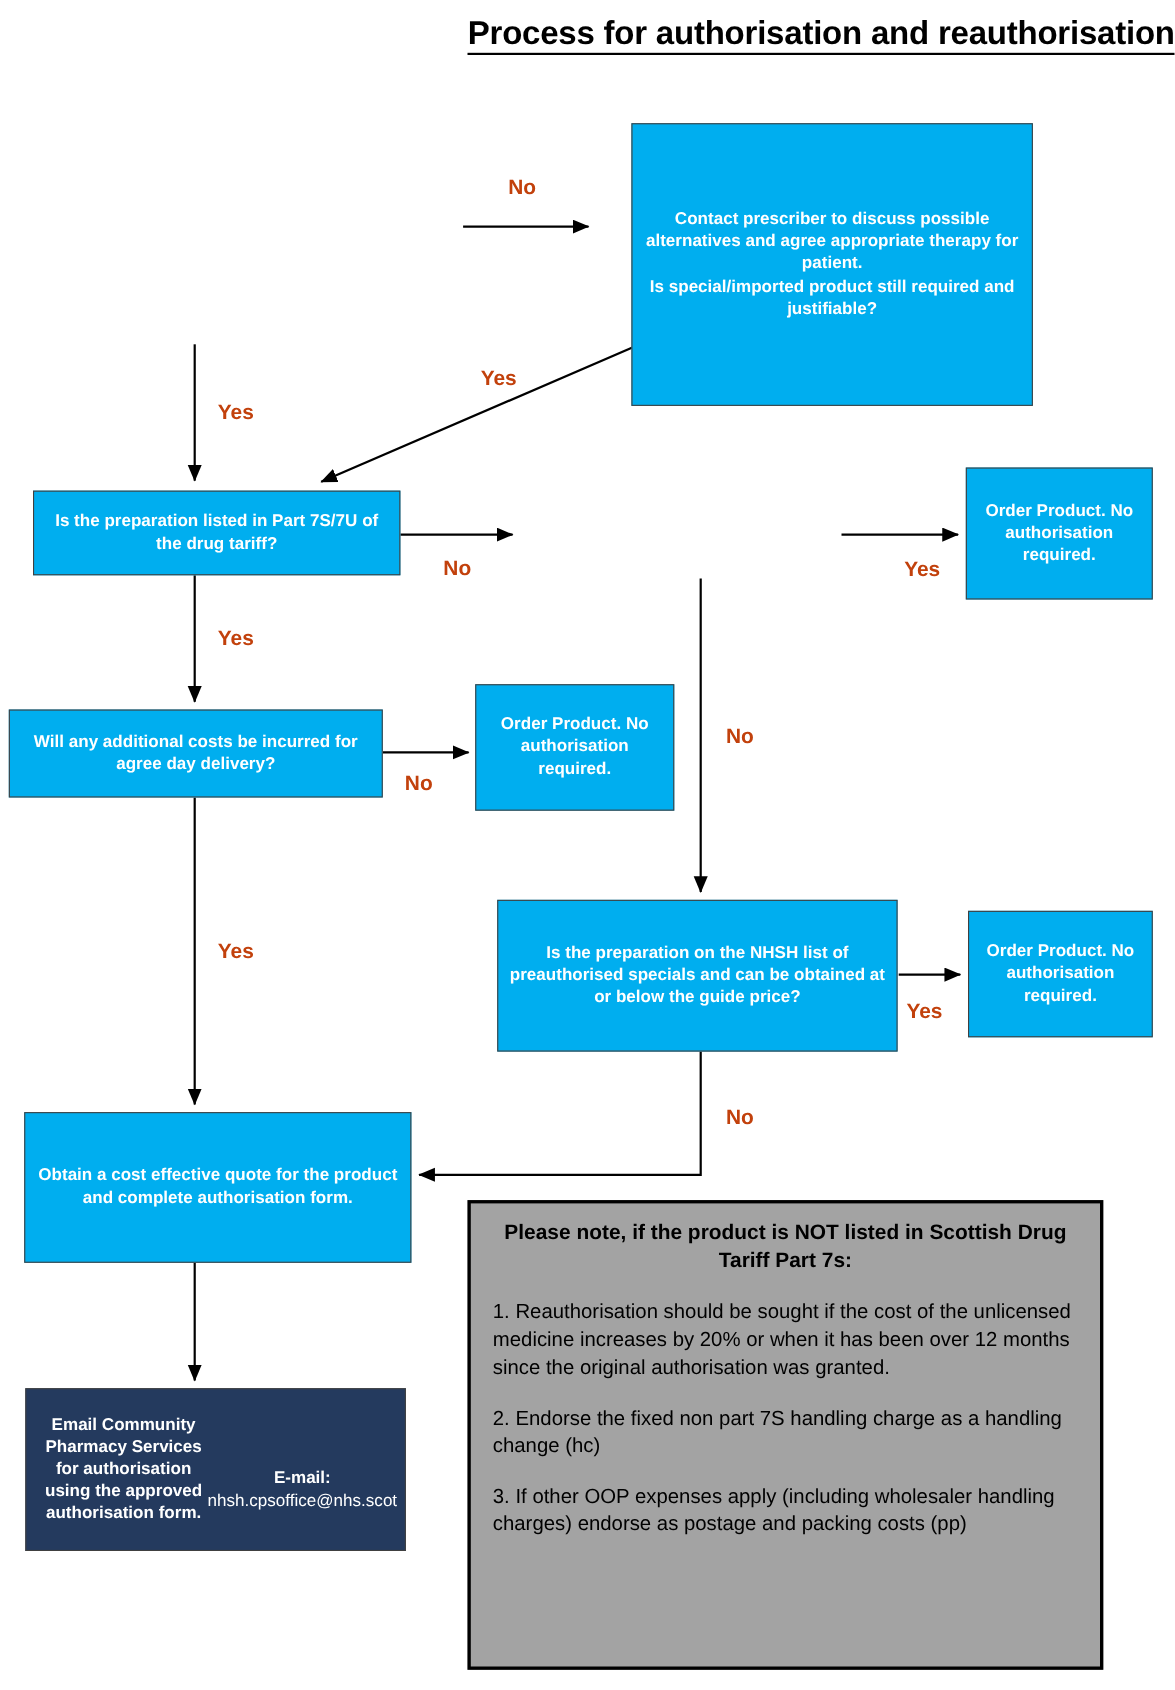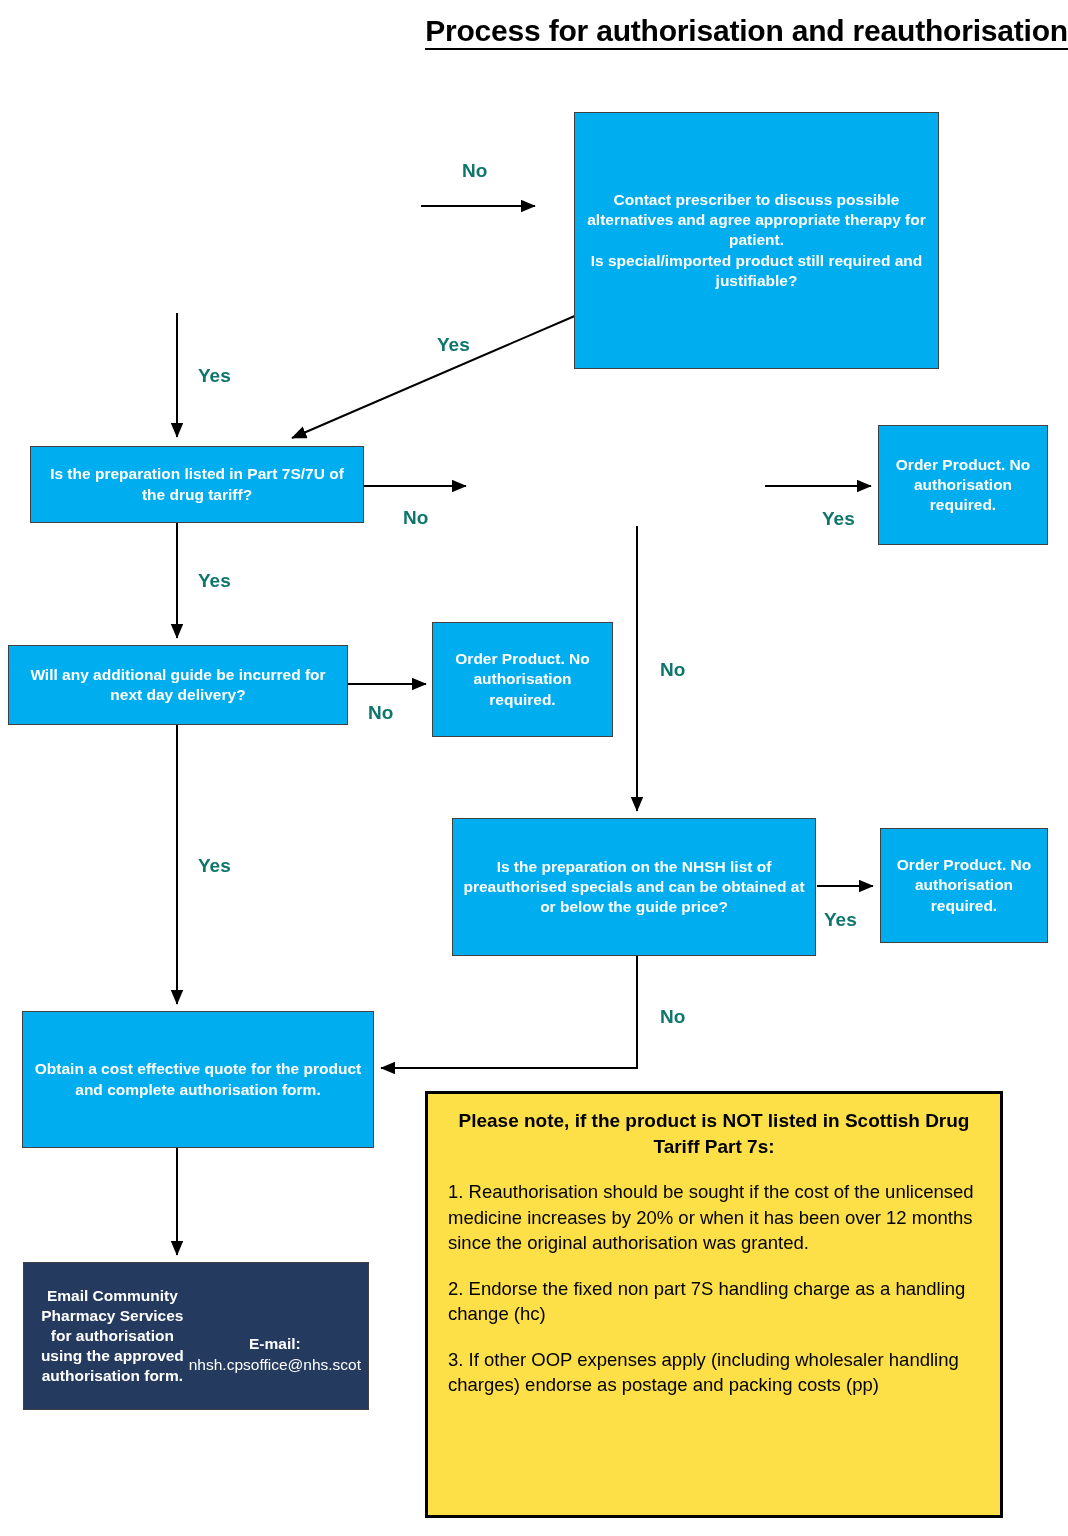--- a/index.html
+++ b/index.html
@@ -65,21 +65,21 @@
 
   
   #note-panel {
     position: absolute;
     left: 425px;
     top: 1091px;
     width: 578px;
     height: 427px;
     box-sizing: border-box;
     border: 3px solid #000000;
-    background: #fde047;
+    background: #a3a3a3;
     padding: 14px 20px 10px 20px;
     color: #000000;
     font-size: 18.5px;
     line-height: 1.38;
   }
   #note-panel .note-title {
     font-weight: bold;
     text-align: center;
     font-size: 19px;
     line-height: 1.35;
@@ -89,21 +89,21 @@
   #note-panel .note-item {
     margin-bottom: 20px;
   }
   #note-panel .note-item:last-child { margin-bottom: 0; }
 
   
   .edge-label {
     position: absolute;
     font-size: 19px;
     font-weight: bold;
-    color: #0f766e;
+    color: #c2410c;
     white-space: nowrap;
     text-align: center;
   }
 
   
   #connectors {
     position: absolute;
     left: 0;
     top: 0;
     width: 1068px;
@@ -154,21 +154,21 @@
 
 
   <div class="node" style="left:574px; top:112px; width:365px; height:257px;">Contact prescriber to discuss possible alternatives and agree appropriate therapy for patient.
 Is special/imported product still required and justifiable?</div>
 
   <div class="node" style="left:30px; top:446px; width:334px; height:77px;">Is the preparation listed in Part 7S/7U of the drug tariff?</div>
 
 
   <div class="node" style="left:878px; top:425px; width:170px; height:120px;">Order Product. No authorisation required.</div>
 
-  <div class="node" style="left:8px; top:645px; width:340px; height:80px;">Will any additional guide be incurred for next day delivery?</div>
+  <div class="node" style="left:8px; top:645px; width:340px; height:80px;">Will any additional costs be incurred for agree day delivery?</div>
 
   <div class="node" style="left:432px; top:622px; width:181px; height:115px;">Order Product. No authorisation required.</div>
 
   <div class="node" style="left:452px; top:818px; width:364px; height:138px;">Is the preparation on the NHSH list of preauthorised specials and can be obtained at or below the guide price?</div>
 
   <div class="node" style="left:880px; top:828px; width:168px; height:115px;">Order Product. No authorisation required.</div>
 
   <div class="node" style="left:22px; top:1011px; width:352px; height:137px;">Obtain a cost effective quote for the product and complete authorisation form.</div>
 
   <div class="node navy" style="left:23px; top:1262px; width:346px; height:148px;">

